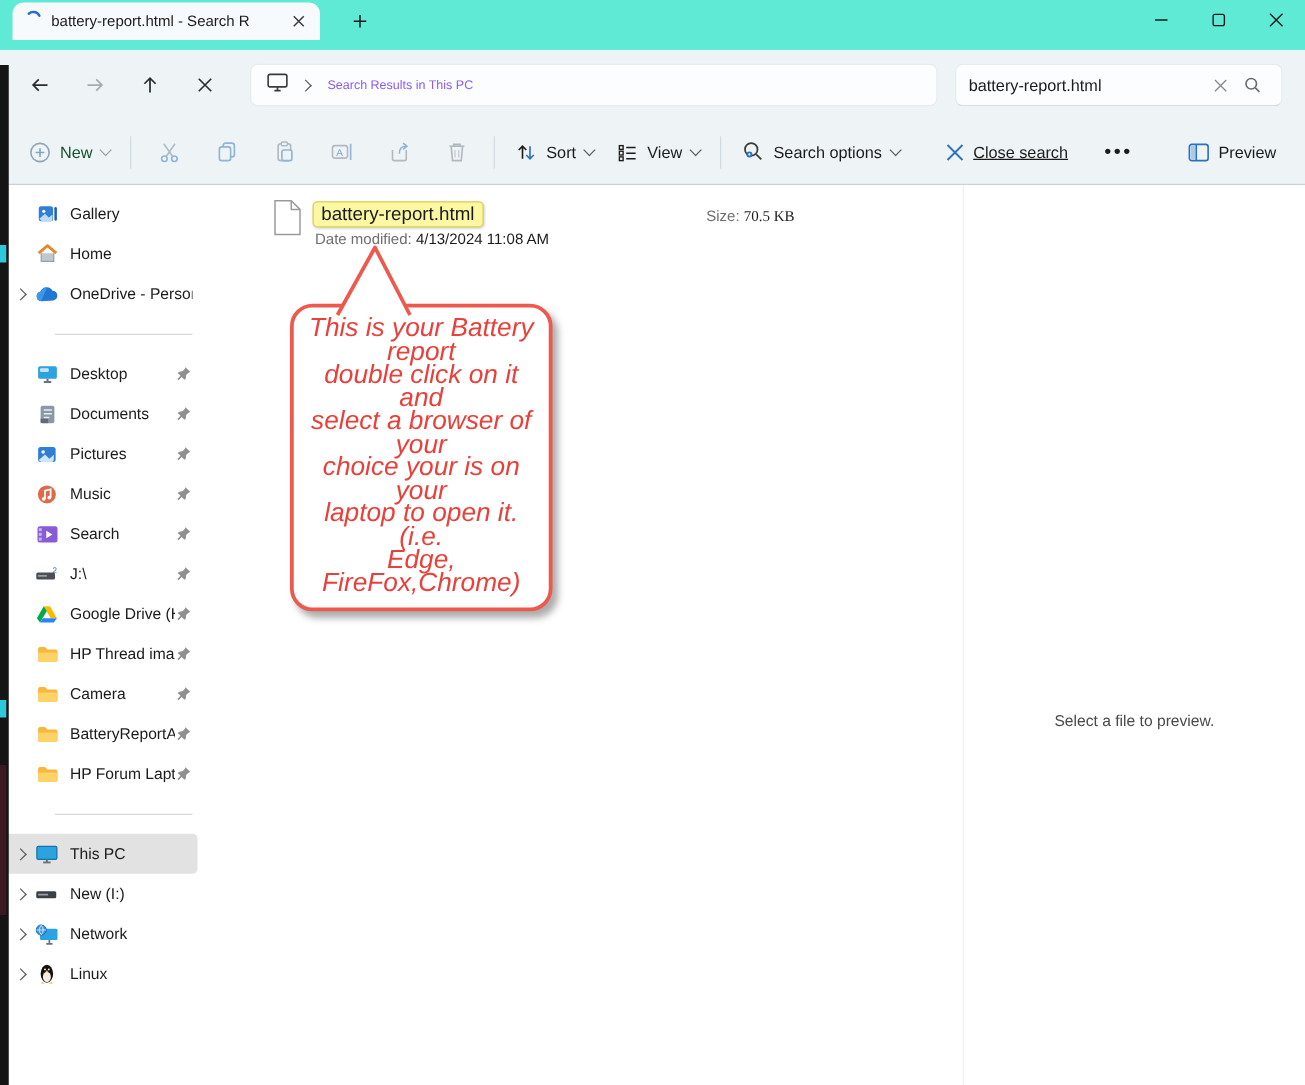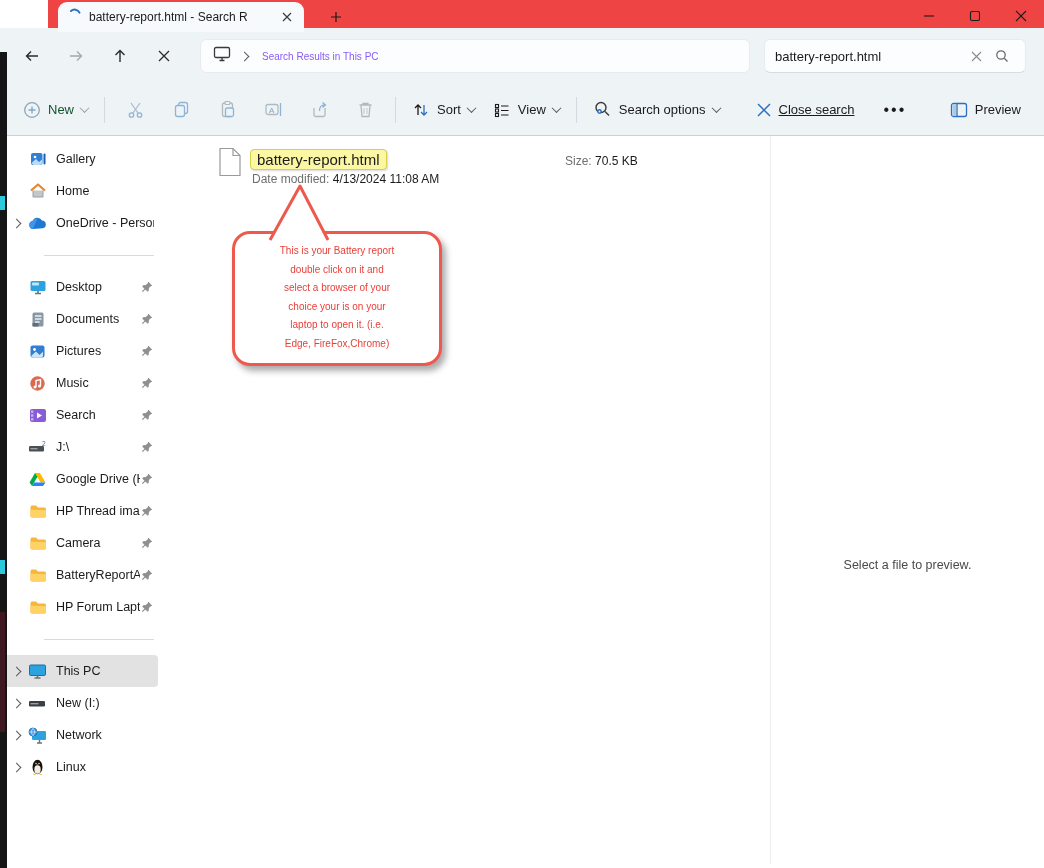--- a/index.html
+++ b/index.html
@@ -1,21 +1,21 @@
 <!DOCTYPE html>
 <html><head>
 <meta charset="utf-8">
 <style>
   * { margin:0; padding:0; box-sizing:border-box; }
   html,body { width:1044px; height:868px; }
   body { font-family:"Liberation Sans", sans-serif; background:#fff; }
   .window { position:relative; width:1044px; height:868px; overflow:hidden; background:#fff; }
 
   
-  .titlebar { position:relative; height:28px; background:#ef4444;margin-left:48px; }
+  .titlebar { position:relative; height:40px; background:#5eead4; }
   .tab { position:absolute; left:10px; top:2px; width:246px; height:30px; background:#f6fafc;
          border-radius:9px 9px 0 0; display:flex; align-items:center; padding:0 8px 0 10px; gap:7px; }
   .tab-title { flex:1; font-size:12px; color:#1b1b1b; white-space:nowrap; overflow:hidden; }
   .tab-close { width:18px; height:18px; display:flex; align-items:center; justify-content:center; border-radius:4px; }
   .newtab { position:absolute; left:276px; top:5px; width:24px; height:24px; display:flex; align-items:center; justify-content:center; border-radius:4px; }
   .win-controls { position:absolute; right:0; top:0; height:32px; display:flex; }
   .wc { width:46px; height:32px; display:flex; align-items:center; justify-content:center; }
 
   
   .navbar { height:56px; background:#eef3f6; display:flex; align-items:center; padding-left:10px; }
@@ -54,26 +54,26 @@
 
   
   .filearea { flex:1; position:relative; background:#fff; }
   .file-icon { position:absolute; left:56px; top:11px; }
   .file-name-row { position:absolute; left:88px; top:13px; }
   .file-name { display:inline-block; background:#fbf7a3; border:1.5px solid #d9d04c; border-radius:4px;
                padding:1px 6px; font-size:15px; color:#1b1b1b; box-shadow:1px 1px 2px rgba(0,0,0,.15); }
   .file-date { position:absolute; left:90px; top:36px; font-size:12px; color:#6e6e6e; white-space:nowrap; }
   .file-date b { color:#1b1b1b; font-weight:normal; }
   .file-size { position:absolute; left:403px; top:18px; font-size:12px; color:#6e6e6e; white-space:nowrap; }
-  .file-size b { color:#1b1b1b; font-weight:normal; }
+  .file-size b { color:#1b1b1b; font-weight:normal;font-family:Liberation Serif, serif; }
 
   
   .callout { position:absolute; left:70px; top:95px; width:210px; background:#fff; border:3px solid #ee594d;
-             border-radius:18px; padding:8px 6px 10px; text-align:center; color:#e8403a; font-size:10px;
-             line-height:18.5px; box-shadow:4px 5px 6px rgba(70,70,70,.45); z-index:1; }
+             border-radius:18px; padding:8px 6px 10px; text-align:center; color:#e8403a; font-size:21px;
+             line-height:18.5px; box-shadow:4px 5px 6px rgba(70,70,70,.45); z-index:1;font-style:italic; }
   .callout-tail { position:absolute; left:100px; top:48px; z-index:2; }
 
   
   .preview { width:274px; flex:none; border-left:1px solid #ececec; display:flex; justify-content:center; align-items:flex-start; }
   .preview-text { margin-top:422px; font-size:12.5px; color:#4a4a4a; }
 
   
   .artifact { position:absolute; left:0; top:52px; width:7px; height:816px; background:#151515; z-index:5; }
   .speck { position:absolute; left:0; width:5px; }
 </style>

